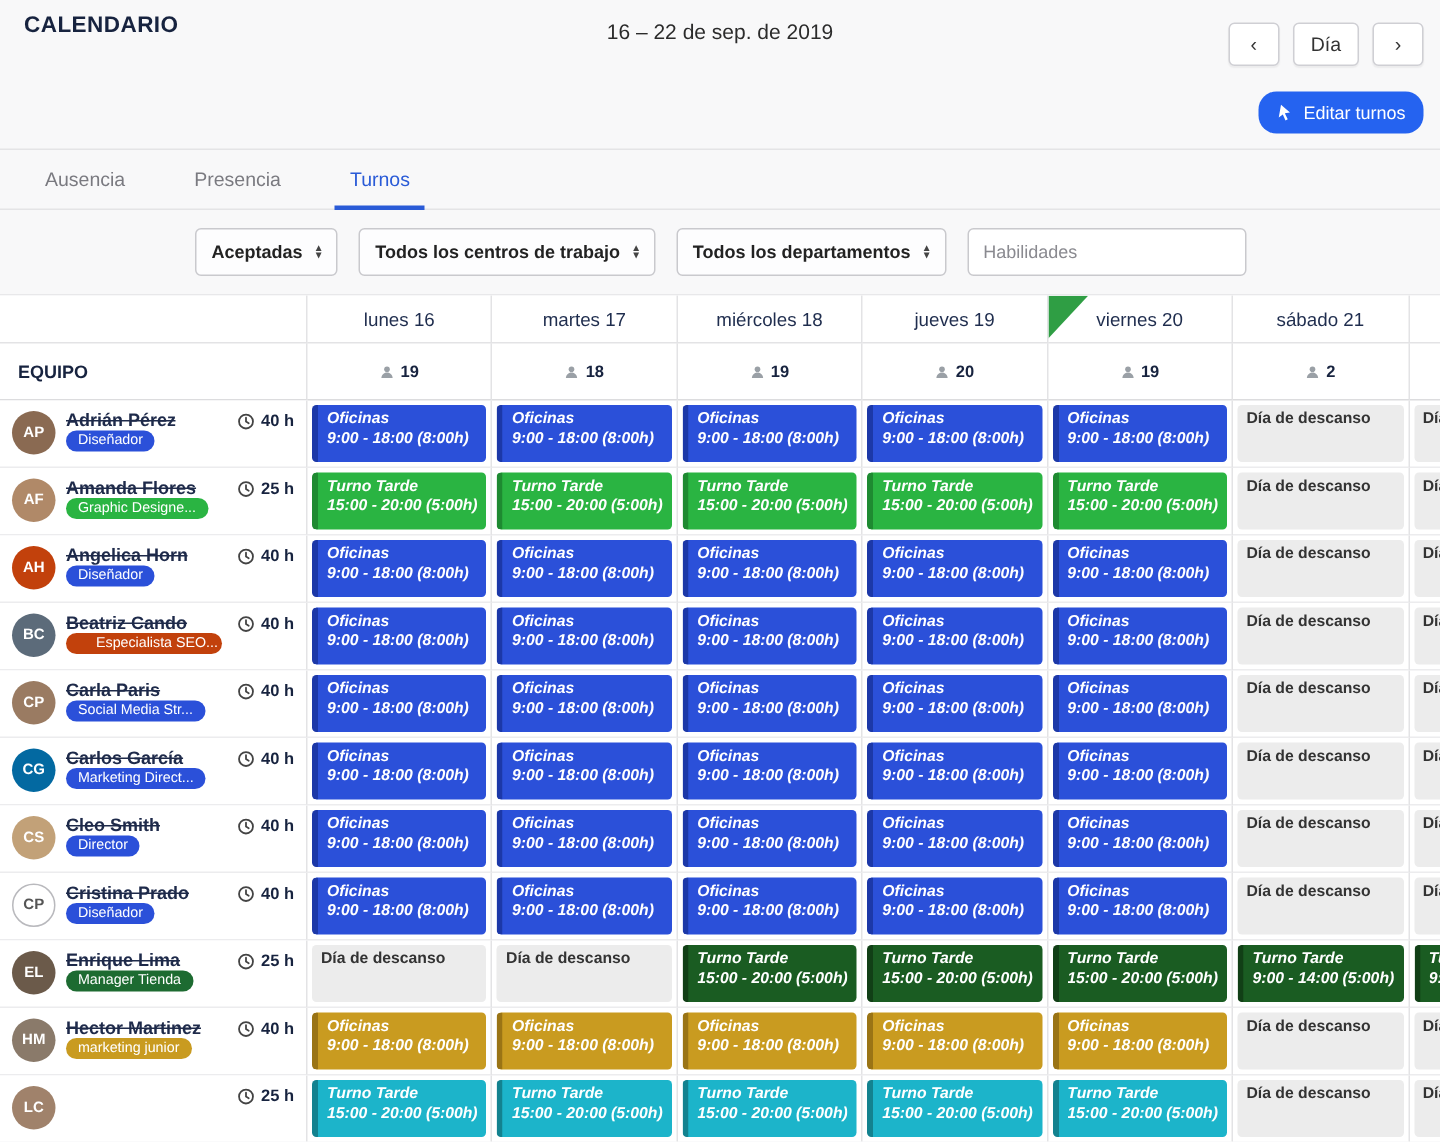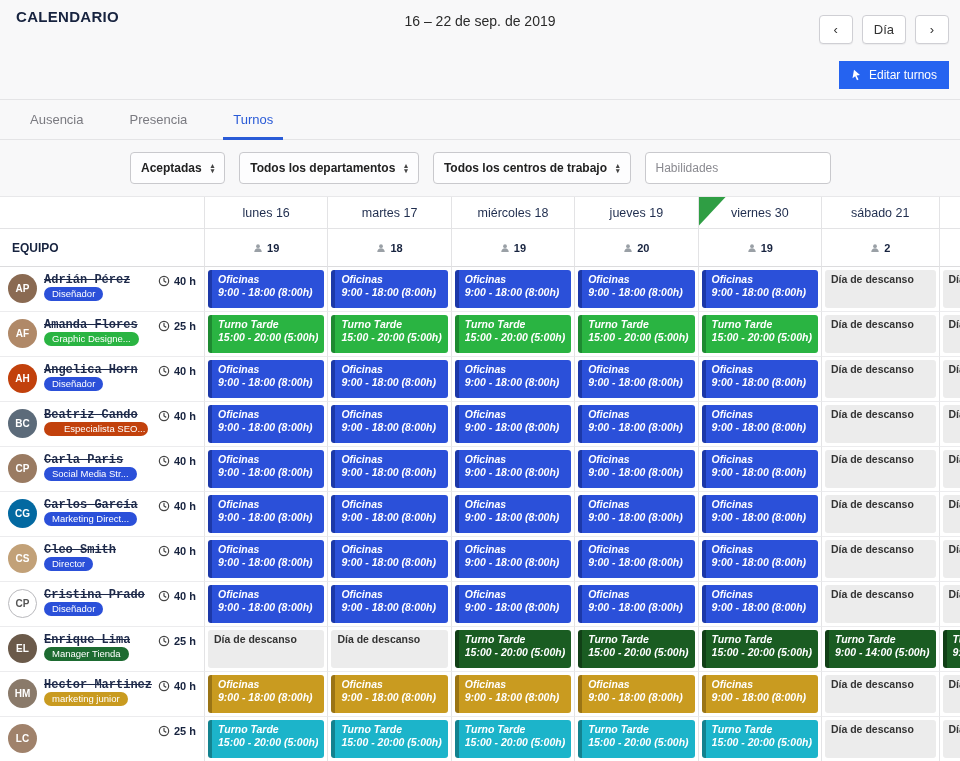--- a/index.html
+++ b/index.html
@@ -8,21 +8,21 @@
 
   
   .topbar { position:relative; height:100px; background:#f8f8f9; border-bottom:1px solid #e4e4e6; }
   .page-title { position:absolute; left:16px; top:8px; font-size:15px; font-weight:bold; color:#17233f; letter-spacing:.3px; }
   .daterange { position:absolute; top:13px; left:0; right:0; text-align:center; font-size:14px; color:#2b2b2b; }
   .nav { position:absolute; right:11px; top:15px; display:flex; gap:9px; }
   .navbtn { height:29px; min-width:34px; padding:0 11px; background:#fff; border:1px solid #cfcfd4;
     border-radius:4px; font-size:13px; color:#333; cursor:pointer; box-shadow:0 1px 1px rgba(0,0,0,.05);
     font-family:inherit; }
   .editbtn { position:absolute; right:11px; top:61px; height:28px; padding:0 12px; background:#2563f0;
-    color:#fff; border:none; border-radius:0; font-size:12px; display:flex; align-items:center; gap:6px;
+    color:#fff; border:none; border-radius:12px; font-size:12px; display:flex; align-items:center; gap:6px;
     cursor:pointer; font-family:inherit; }
 
   
   .tabs { height:40px; background:#f8f8f9; border-bottom:1px solid #e4e4e6; display:flex;
     align-items:stretch; padding-left:30px; gap:46px; }
   .tab { display:flex; align-items:center; font-size:13px; color:#7a7a80; cursor:pointer; position:relative; }
   .tab.active { color:#2a5bd7; }
   .tab.active::after { content:""; position:absolute; left:-10px; right:-10px; bottom:-1px; height:3px; background:#2a5bd7; }
 
   
@@ -48,21 +48,21 @@
   .count-cell { height:38px; display:flex; align-items:center; justify-content:center; gap:4px;
     border-right:1px solid #e3e3e5; border-bottom:1px solid #dcdcde; font-size:11px; font-weight:bold; color:#17233f; }
 
   .emp-cell { height:45px; position:relative; border-right:1px solid #e3e3e5; border-bottom:1px solid #ececee;
     padding:6px 8px 0 8px; display:flex; background:#fff; }
   .avatar { width:29px; height:29px; border-radius:50%; color:#fff; font-size:10px; font-weight:bold;
     display:flex; align-items:center; justify-content:center; flex:none; margin-top:1px; }
   .avatar.outline { border:1px solid #b9b9bd; color:#555; }
   .emp-info { margin-left:7px; min-width:0; max-width:110px; }
   .emp-name { font-size:12px; font-weight:bold; color:#1e2a4a; text-decoration:line-through;
-    white-space:nowrap; overflow:hidden; line-height:14px;font-family:Liberation Mono, monospace; }
+    white-space:nowrap; overflow:hidden; line-height:14px; }
   .role-pill { display:inline-block; max-width:104px; padding:1px 8px 2px; border-radius:9px; color:#fff;
     font-size:9.5px; line-height:11px; white-space:nowrap; overflow:hidden; }
   .emp-hours { position:absolute; right:8px; top:8px; display:flex; align-items:center; gap:4px;
     font-size:11px; font-weight:bold; color:#17233f; }
 
   .day-cell { height:45px; border-right:1px solid #e3e3e5; border-bottom:1px solid #ececee; padding:3px; }
   .shift { height:100%; border-radius:3px; padding:3px 6px; color:#fff; overflow:hidden;font-style:italic; }
   .shift .t1, .shift .t2 { font-size:10.5px; font-weight:bold; line-height:13px; white-space:nowrap; overflow:hidden; }
   .rest { height:100%; border-radius:3px; background:#ececec; padding:3px 6px; font-size:10.5px;
     font-weight:bold; color:#333; overflow:hidden; }
@@ -99,25 +99,25 @@
       <span>Turnos</span>
     </div>
   </div>
 
 <div class="filters">
     <div class="dropdown">
       <span>Aceptadas</span>
       <span class="sorters">▴<br>▾</span>
     </div>
     <div class="dropdown">
+      <span>Todos los centros de trabajo</span>
+      <span class="sorters">▴<br>▾</span>
+    </div>
+    <div class="dropdown">
       <span>Todos los departamentos</span>
-      <span class="sorters">▴<br>▾</span>
-    </div>
-    <div class="dropdown">
-      <span>Todos los centros de trabajo</span>
       <span class="sorters">▴<br>▾</span>
     </div>
     <input class="skills-input" placeholder="Habilidades" style="">
 </div>
 
 <div class="grid">
     <div class="corner-cell"></div>
     <div class="day-head">
       <span>lunes 16</span>
     </div>
@@ -125,21 +125,21 @@
       <span>martes 17</span>
     </div>
     <div class="day-head">
       <span>miércoles 18</span>
     </div>
     <div class="day-head">
       <span>jueves 19</span>
     </div>
     <div class="day-head">
       <div class="today-tri" style="background: rgb(47, 158, 68);"></div>
-      <span>viernes 30</span>
+      <span>viernes 20</span>
     </div>
     <div class="day-head">
       <span>sábado 21</span>
     </div>
     <div class="day-head"></div>
     <div class="equipo-cell">EQUIPO</div>
     <div class="count-cell">
       <span style="display: flex;">
         <svg width="10" height="10" viewBox="0 0 16 16" fill="#9aa0a6">
           <circle cx="8" cy="5" r="3"></circle>

